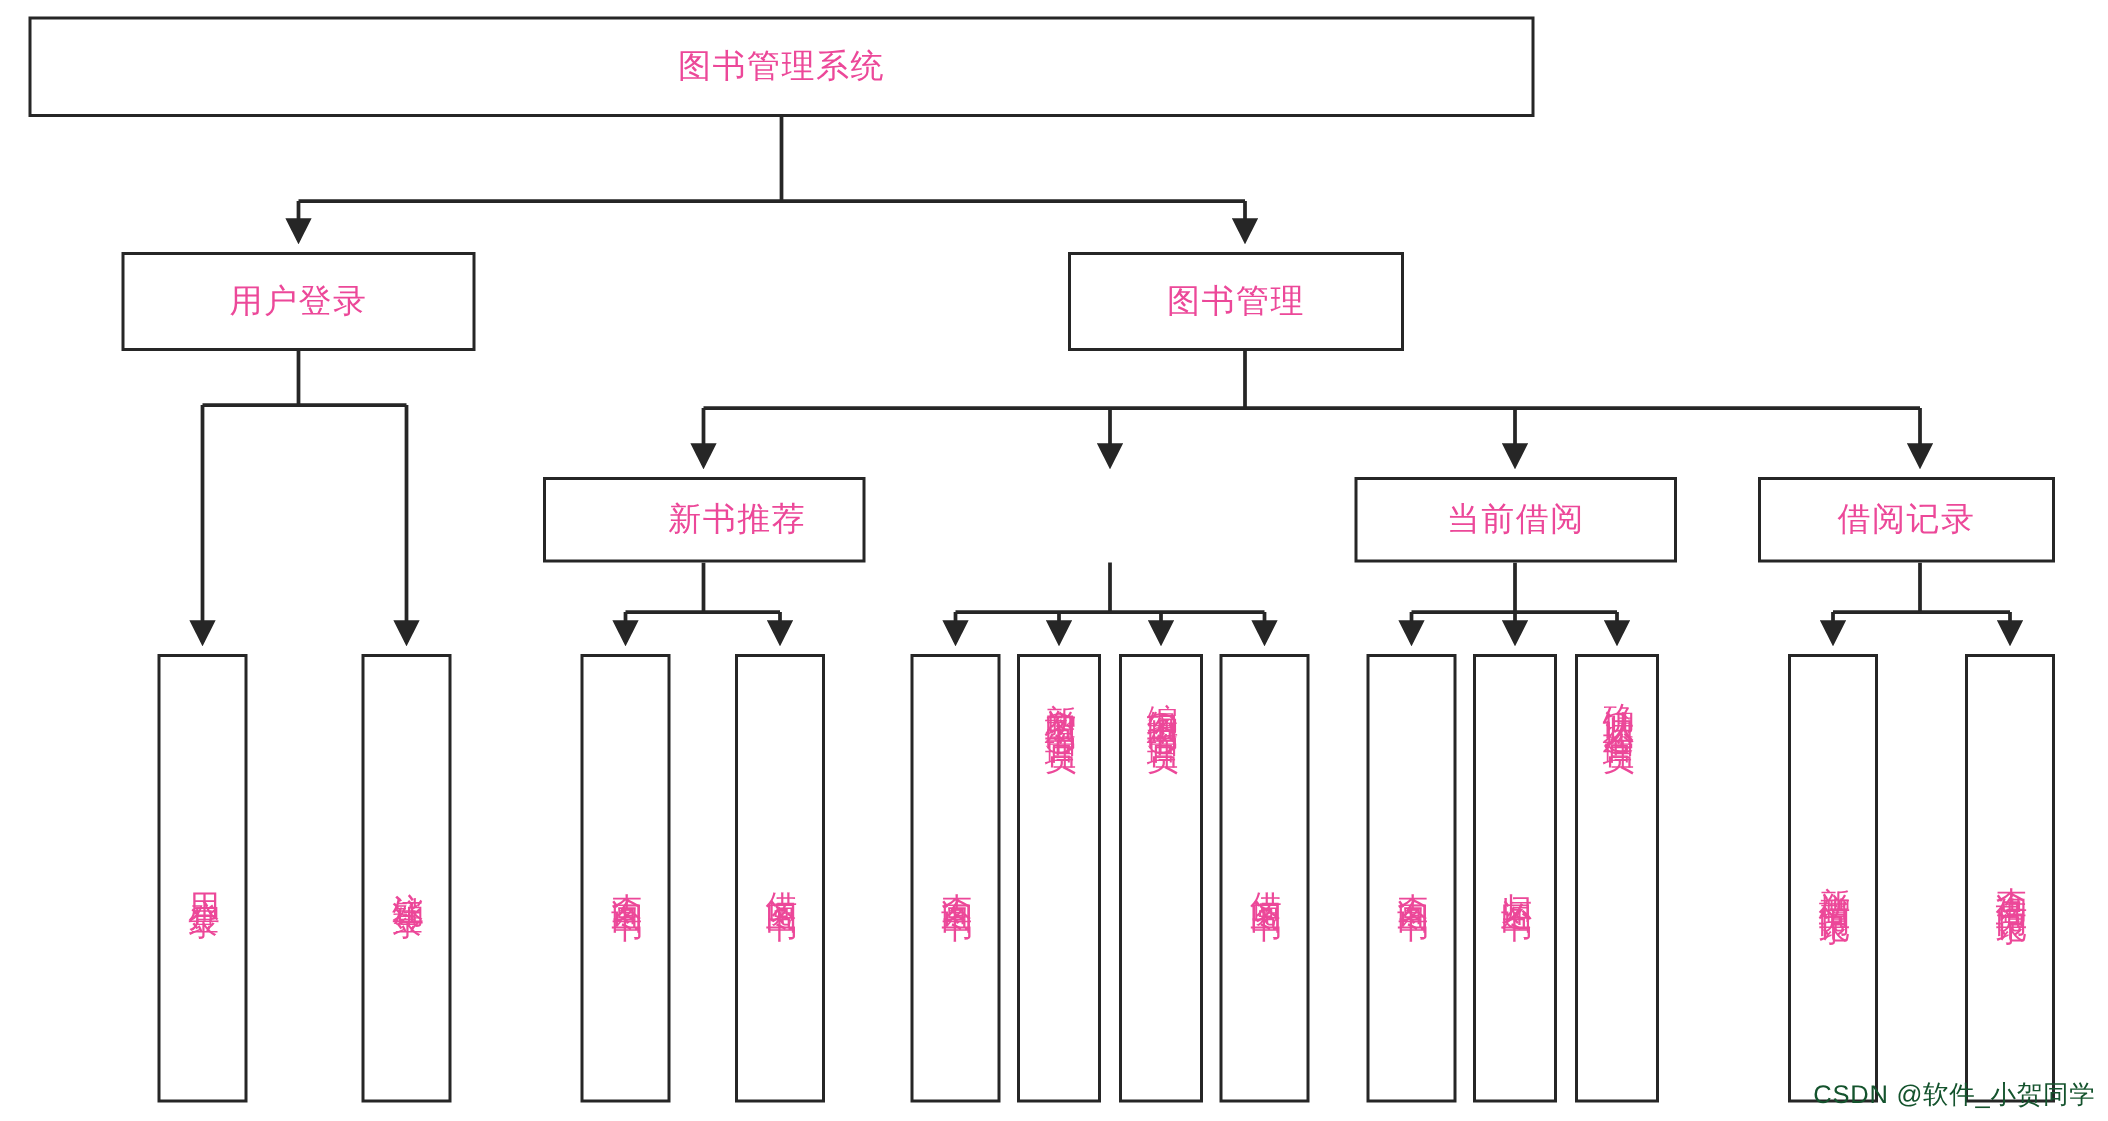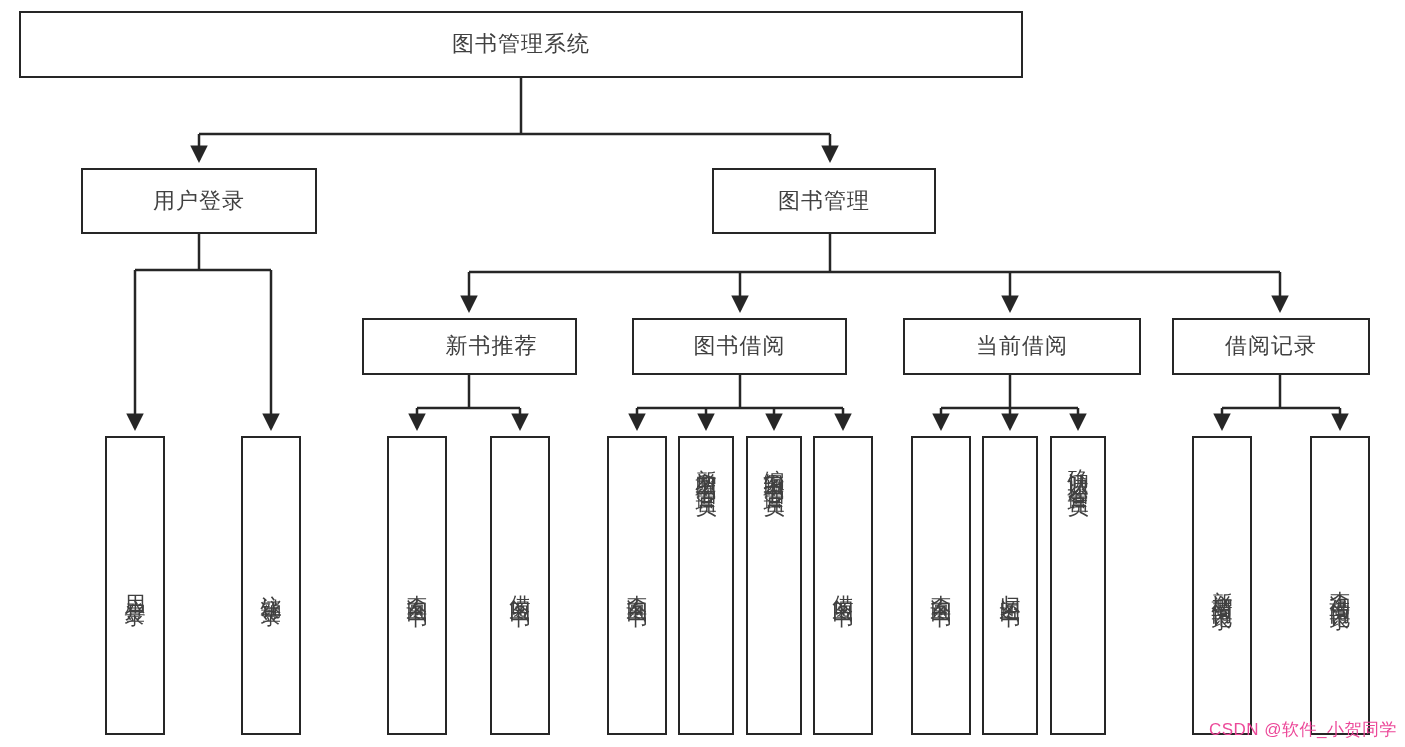--- a/index.html
+++ b/index.html
@@ -2,28 +2,28 @@
 <html><head>
 <meta charset="utf-8">
 <style>
   html,body{margin:0;padding:0;background:#ffffff;}
   body{width:1405px;height:747px;overflow:hidden;
        font-family:"Liberation Sans","DejaVu Sans",sans-serif;}
   #canvas{position:relative;width:1405px;height:747px;background:#ffffff;}
   svg#wires{position:absolute;left:0;top:0;width:1405px;height:747px;}
   .node{position:absolute;box-sizing:border-box;background:#ffffff;
         border:2.5px solid #262626;display:flex;align-items:center;
-        justify-content:center;color:#404040;}
+        justify-content:center;color:#ec4899;}
   .node.h{font-size:22px;letter-spacing:1px;line-height:1.2;}
   .node.v{writing-mode:vertical-rl;text-orientation:upright;
           font-size:21px;letter-spacing:4px;line-height:1.15;
           justify-content:flex-start;align-items:center;padding-top:14px;}
   .node.v.centered{justify-content:center;padding-top:0;}
   #watermark{position:absolute;right:8px;bottom:6px;font-size:17px;
-             color:#ec4899;letter-spacing:0.5px;white-space:nowrap;}
+             color:#14532d;letter-spacing:0.5px;white-space:nowrap;}
 </style>
 </head>
 <body>
 
 <div id="canvas">
 
   <svg id="wires" viewBox="0 0 1405 747">
     <defs>
       <marker id="arrow" viewBox="0 0 12 12" refX="10" refY="6" markerWidth="7" markerHeight="7" orient="auto-start-reverse">
         <path d="M 0 0 L 12 6 L 0 12 z" fill="#262626"></path>
@@ -72,22 +72,21 @@
       <path d="M 1340 408 L 1340 428" marker-end="url(#arrow)"></path>
     </g>
   </svg>
 
   <div class="node h" style="left:19px;top:11px;width:1004px;height:67px;">图书管理系统</div>
 
   <div class="node h" style="left:81px;top:168px;width:236px;height:66px;">用户登录</div>
   <div class="node h" style="left:712px;top:168px;width:224px;height:66px;">图书管理</div>
 
   <div class="node h" style="left:362px;top:318px;width:215px;height:57px;padding-left:44px;">新书推荐</div>
-  <div class="node h" style="left:632px;top:318px;width:215px;height:57px;">图书借阅</div>
-  <div class="node h" style="left:903px;top:318px;width:238px;height:57px;">当前借阅</div>
+  <div class="node h" style="left:903px;top:318px;width:215px;height:57px;">当前借阅</div>
   <div class="node h" style="left:1172px;top:318px;width:198px;height:57px;">借阅记录</div>
 
   <div class="node v centered" style="left:105px;top:436px;width:60px;height:299px;">用户登录</div>
   <div class="node v centered" style="left:241px;top:436px;width:60px;height:299px;">注销登录</div>
 
   <div class="node v centered" style="left:387px;top:436px;width:60px;height:299px;">查询图书</div>
   <div class="node v centered" style="left:490px;top:436px;width:60px;height:299px;">借阅图书</div>
 
   <div class="node v centered" style="left:607px;top:436px;width:60px;height:299px;">查询图书</div>
   <div class="node v" style="left:678px;top:436px;width:56px;height:299px;">新增图书（管理员）</div>

